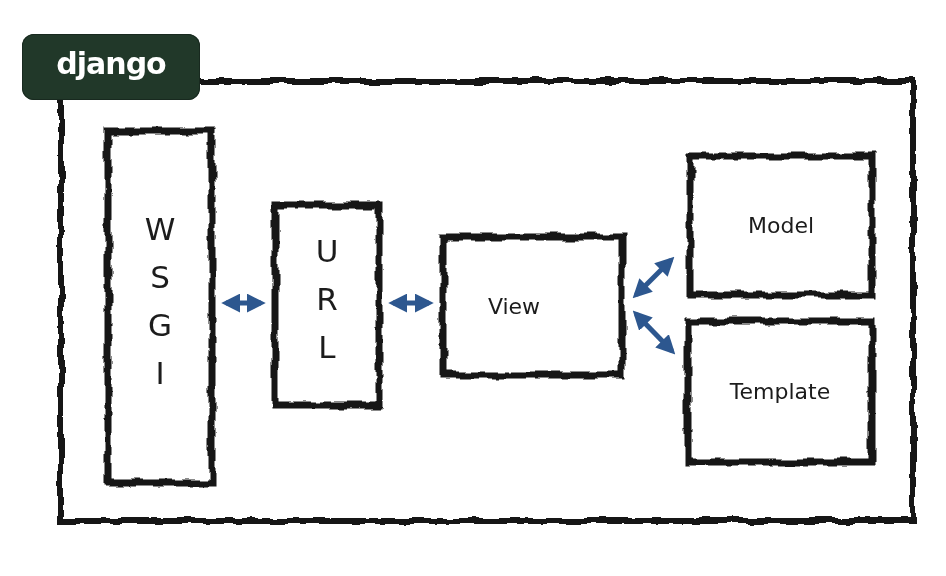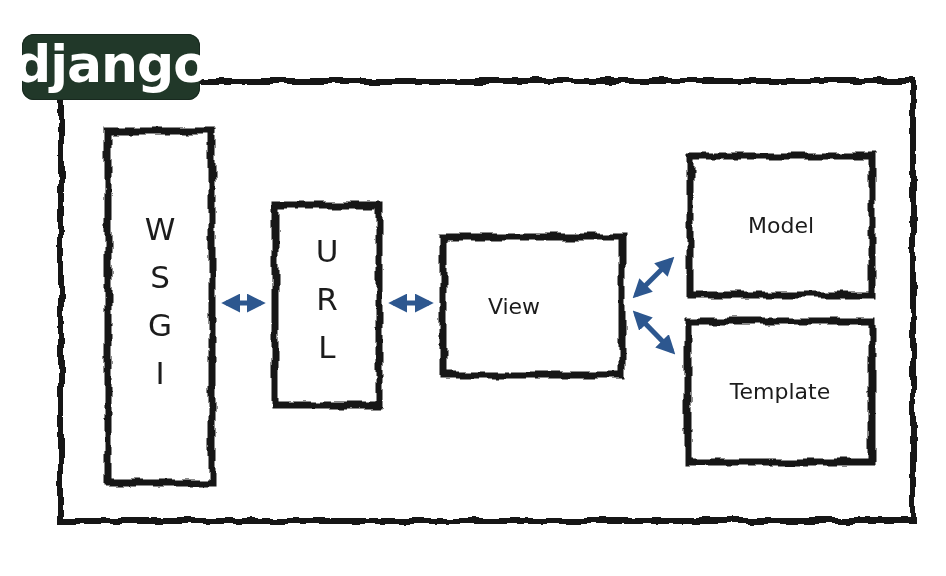--- a/index.html
+++ b/index.html
@@ -41,21 +41,21 @@
     background: #213829;
     border-radius: 12px;
     display: flex;
     align-items: center;
     justify-content: center;
     box-shadow: 0 0 0 1px #18291f inset;
   }
   .django-badge span {
     color: #ffffff;
     font-weight: bold;
-    font-size: 52px;
+    font-size: 30px;
     letter-spacing: -1px;
     line-height: 1;
     padding-bottom: 6px;
   }
 </style>
 </head>
 <body>
 
 <div class="canvas">
 

